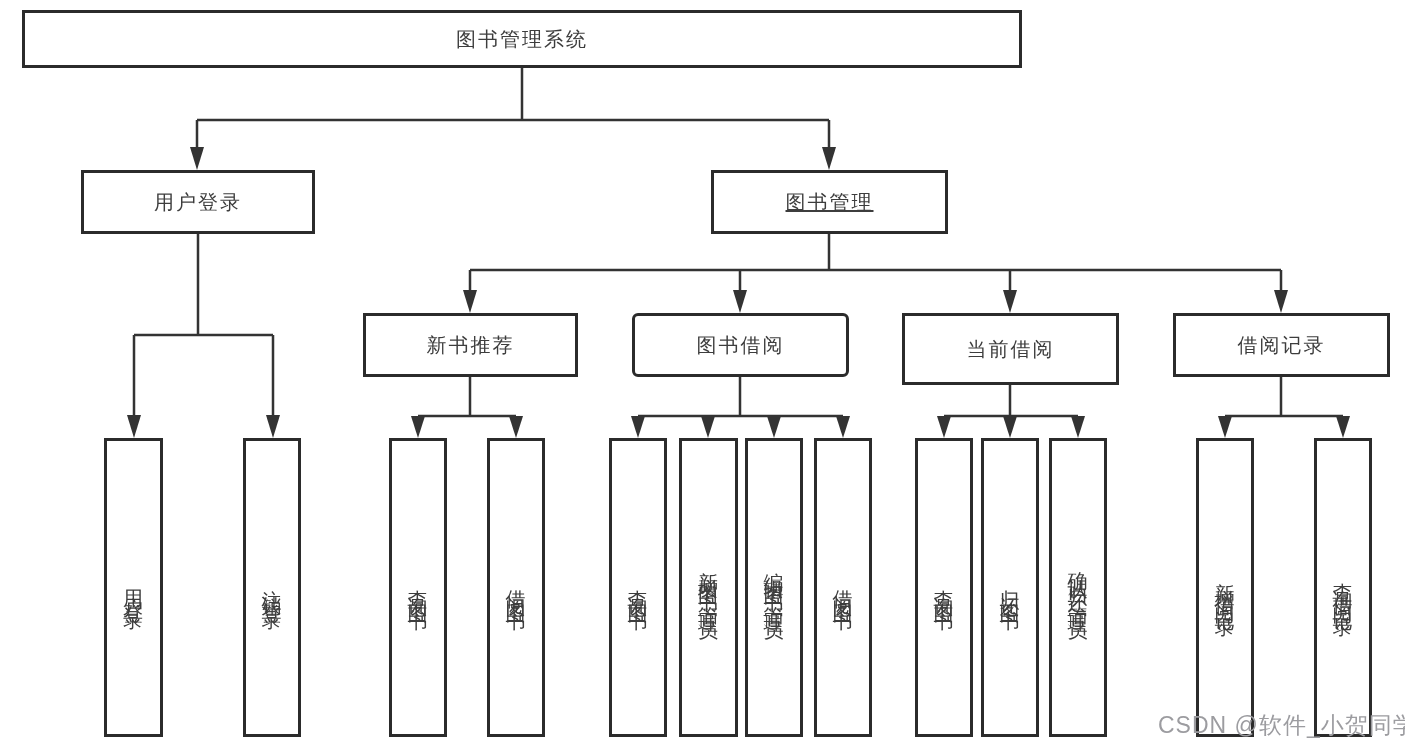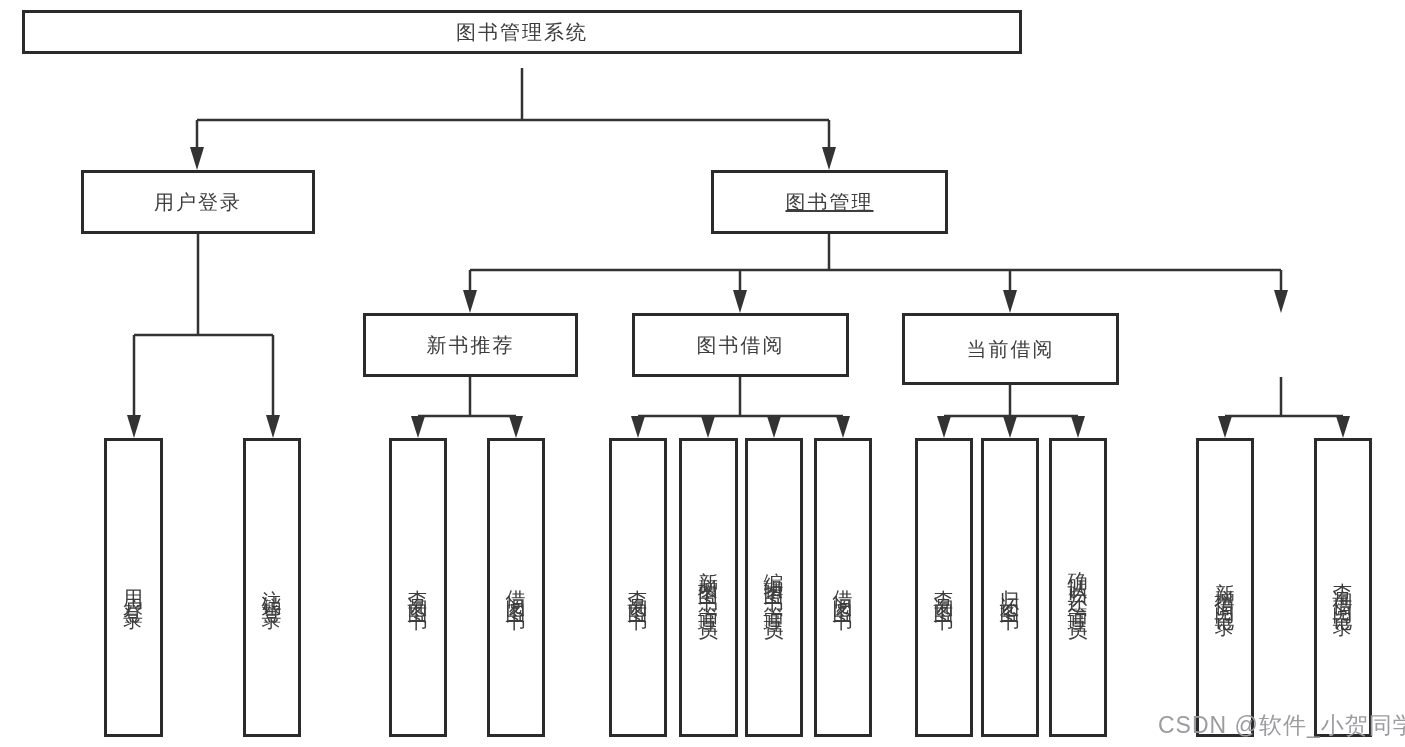--- a/index.html
+++ b/index.html
@@ -32,27 +32,27 @@
     font-size:20px;
     letter-spacing:7px;
     line-height:1;
     white-space:nowrap;
   }
   svg.wires{position:absolute;left:0;top:0;z-index:1;}
   svg.wires path{stroke:#333333;stroke-width:2.5;fill:none;}
   svg.wires polygon{fill:#333333;stroke:none;}
 
   
-  #root-box{left:22px;top:10px;width:1000px;height:44px;justify-content:center;}
+  #root-box{left:22px;top:10px;width:1000px;height:58px;justify-content:center;}
   
   #l2-0{left:81px;top:170px;width:234px;height:64px;}
   #l2-1{left:711px;top:170px;width:237px;height:64px;text-decoration:underline;}
   
   #l3-0{left:363px;top:313px;width:215px;height:64px;}
-  #l3-1{left:632px;top:313px;width:217px;height:64px;}
+  #l3-1{left:632px;top:313px;width:217px;height:64px;border-radius:6px;}
   #l3-2{left:902px;top:313px;width:217px;height:72px;}
   #l3-3{left:1173px;top:313px;width:217px;height:64px;}
   
   .leaf{top:438px;height:299px;}
   #leaf-0{left:104px;width:59px;}
   #leaf-1{left:243px;width:58px;}
   #leaf-2{left:389px;width:58px;}
   #leaf-3{left:487px;width:58px;}
   #leaf-4{left:609px;width:58px;}
   #leaf-5{left:679px;width:59px;}
@@ -135,20 +135,23 @@
 
   <div class="node" id="l3-0">
     <span class="hlabel">新书推荐</span>
   </div>
   <div class="node" id="l3-1">
     <span class="hlabel">图书借阅</span>
   </div>
   <div class="node" id="l3-2">
     <span class="hlabel">当前借阅</span>
   </div>
+  <div class="node" id="l3-3">
+    <span class="hlabel">借阅记录</span>
+  </div>
 
   <div class="node leaf" id="leaf-0">
     <span class="vlabel">用户登录</span>
   </div>
   <div class="node leaf" id="leaf-1">
     <span class="vlabel">注销登录</span>
   </div>
   <div class="node leaf" id="leaf-2">
     <span class="vlabel">查询图书</span>
   </div>

